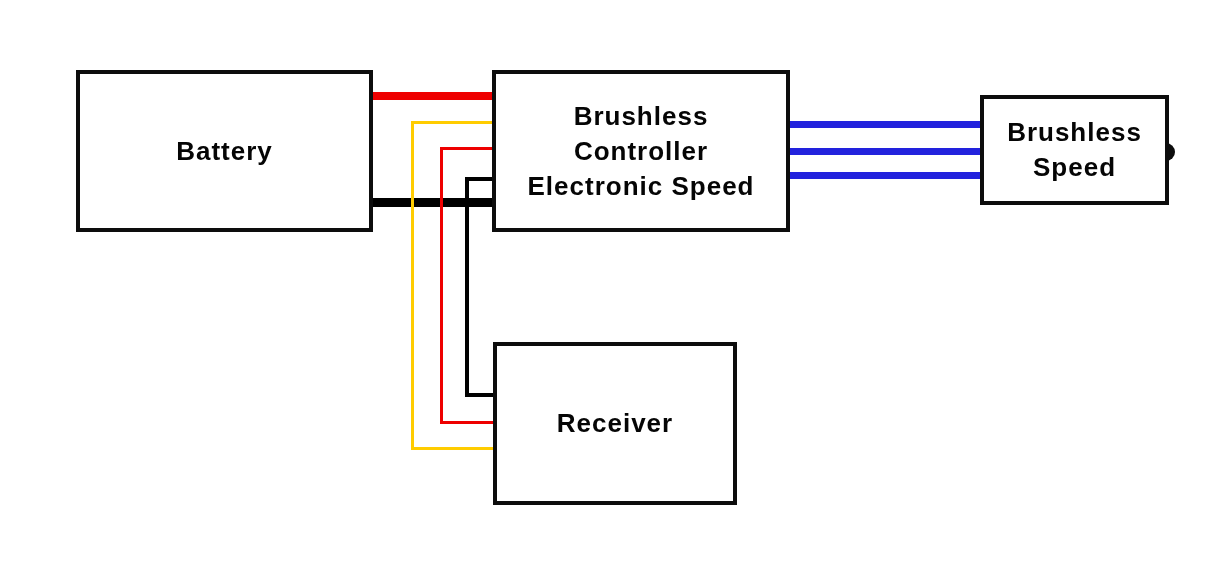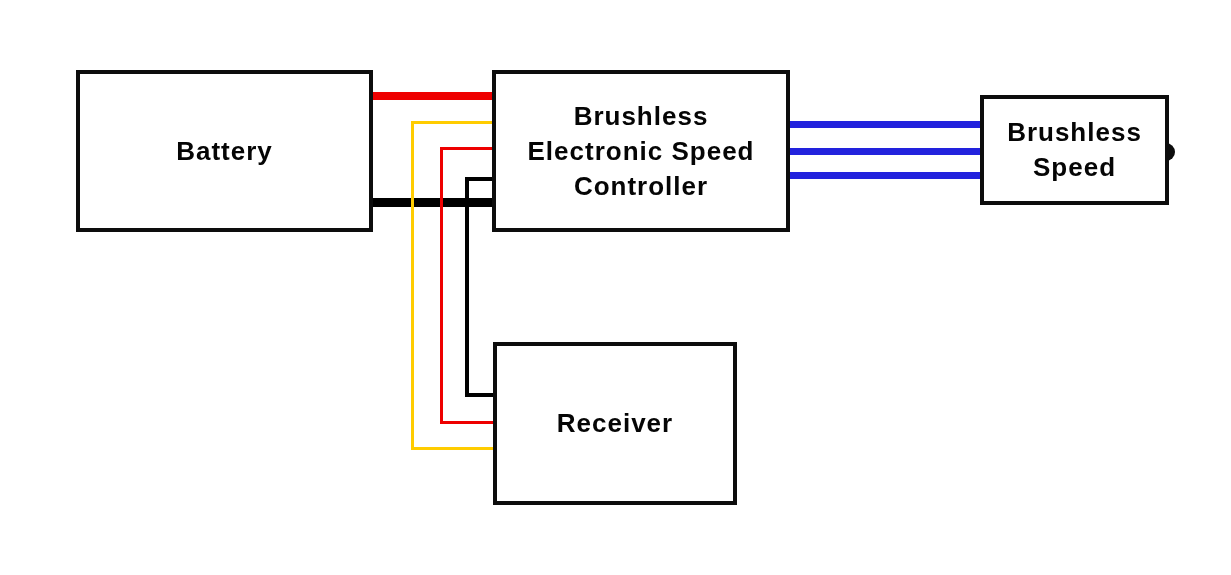--- a/index.html
+++ b/index.html
@@ -107,22 +107,22 @@
   <div class="wire" id="wire-sig-black-bot" style="background: rgb(0, 0, 0);"></div>
 
   <div id="motor-shaft-notch"></div>
 
   <div class="node-box" id="battery-box">
     <span class="node-label">Battery</span>
   </div>
 
   <div class="node-box" id="esc-box">
     <span class="node-label">Brushless</span>
+    <span class="node-label">Controller</span>
     <span class="node-label">Electronic Speed</span>
-    <span class="node-label">Controller</span>
   </div>
 
   <div class="node-box" id="motor-box">
     <span class="node-label">Brushless</span>
     <span class="node-label">Speed</span>
   </div>
 
   <div class="node-box" id="receiver-box">
     <span class="node-label">Receiver</span>
   </div>

